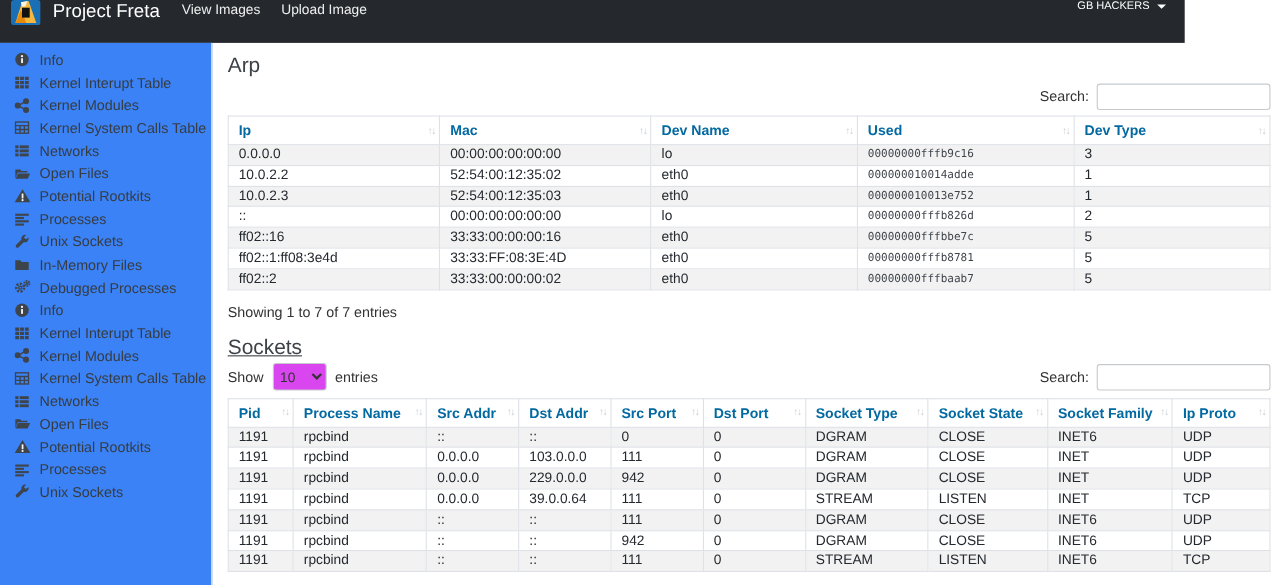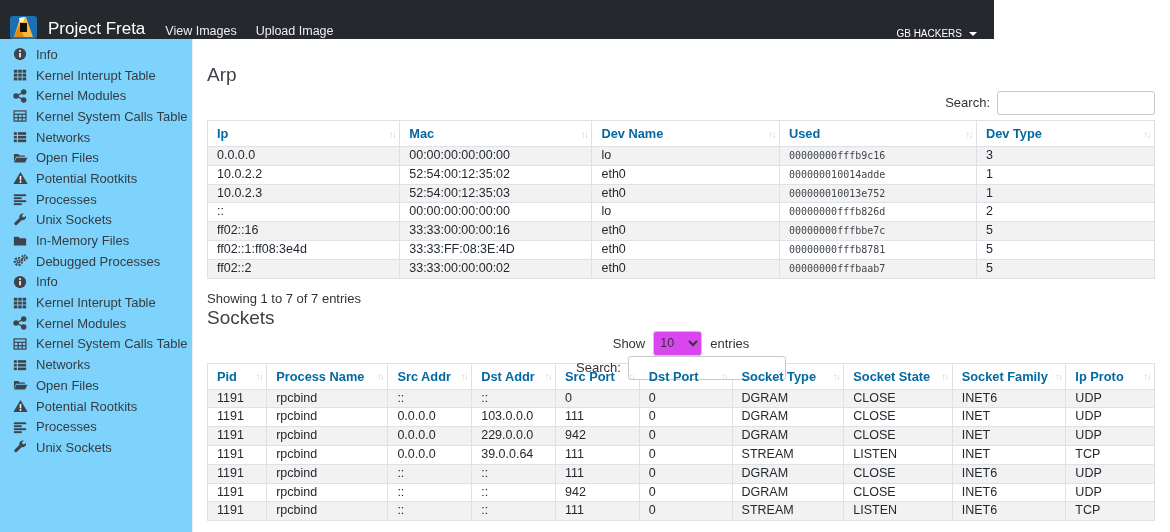--- a/index.html
+++ b/index.html
@@ -3,53 +3,53 @@
 <meta charset="utf-8">
 <style>
   * { box-sizing: border-box; }
   html,body { margin:0; padding:0; }
   body {
     width:1170px; height:532px; overflow:hidden; position:relative;
     font-family:"Liberation Sans", sans-serif; background:#fff; color:#24292e;
   }
   
   .navbar {
-    position:absolute; top:0; left:0; width:994px; height:39px;
-    background:#25292d; display:flex; align-items:flex-end; padding:0 17px 0 10px;
+    position:absolute; top:0; left:0; width:1077px; height:39px;
+    background:#25292d; display:flex; align-items:flex-start; padding:0 17px 0 10px;
   }
   .logo { width:27px; height:23px; border-radius:3px; overflow:hidden; flex:0 0 auto; }
   .brand { color:#fff; font-size:17px; margin:0 20px 0 11px; text-decoration:none; cursor:pointer; }
   .nav-link { color:rgba(255,255,255,.92); font-size:12.5px; margin-right:19px; cursor:pointer; }
   .user-menu { margin-left:auto; display:flex; align-items:center; gap:7px; color:#fff; font-size:10px; cursor:pointer; }
   .caret-down { width:0; height:0; border-left:4px solid transparent; border-right:4px solid transparent; border-top:4px solid #fff; }
   
   .sidebar {
     position:absolute; top:39px; left:0; width:193px; height:493px;
-    background:#7dd3fc; border-right:1px solid #ececec; padding-top:5px;
+    background:#3b82f6; border-right:1px solid #ececec; padding-top:5px;
   }
   .side-item { display:flex; align-items:center; height:20.7px; padding-left:13px; font-size:13px; color:#363c42; cursor:pointer; white-space:nowrap; }
   .side-item .icon { width:16px; height:14px; margin-right:7px; display:inline-flex; align-items:center; flex:0 0 auto; }
   
-  .main { position:absolute; top:39px; left:193px; width:977px; height:493px; padding:25px 15px 0 14px; }
+  .main { position:absolute; top:39px; left:193px; width:977px; height:493px; padding:10px 15px 0 14px; }
   .section-title { font-size:19px; font-weight:400; color:#3c4248; line-height:21px; }
   .search-row { display:flex; justify-content:flex-end; align-items:center; gap:7px; font-size:13px; color:#333; margin:5px 0 5px; height:25px; }
   .search-input { width:158px; height:24px; border:1px solid #c6cacd; border-radius:3px; outline:none; padding:0 6px; font-size:12.5px; }
   
   table { width:100%; border-collapse:collapse; table-layout:fixed; }
   th, td { border:1px solid #dee2e6; text-align:left; overflow:hidden; white-space:nowrap; }
   th { font-size:12.8px; font-weight:700; color:#0369a1; padding:5px 20px 5px 9px; position:relative; cursor:pointer; }
   td { font-size:12.5px; color:#24292e; padding:2px 9px; line-height:13.8px; height:17.8px; }
   tbody tr:nth-child(odd) { background:#f2f2f2; }
   .sort-icon { position:absolute; right:4px; top:50%; transform:translateY(-50%); color:#cbd0d4; font-size:9.5px; letter-spacing:-1.5px; }
   .sort-icon::before { content:"\2191"; }
   .sort-icon::after  { content:"\2193"; }
   td.mono { font-family:"DejaVu Sans Mono", monospace; font-size:10px; color:#40464d; }
   .showing { font-size:13px; color:#333; margin-top:12px; line-height:15px; }
-  .sockets-title { margin-top:1px; }
-  .sockets-controls { display:flex; justify-content:space-between; align-items:center; margin:3px 0 6px; font-size:13px; color:#333; height:26px;flex-direction:column; }
+  .sockets-title { margin-top:15px;text-decoration:underline; }
+  .sockets-controls { display:flex; justify-content:space-between; align-items:center; margin:3px 0 6px; font-size:13px; color:#333; height:26px; }
   .show-group { display:flex; align-items:center; gap:8px; }
   .page-size { height:25px; min-width:49px; border:1px solid #c6cacd; border-radius:3px; background:#d946ef; font-size:12.5px; font-family:"Liberation Sans", sans-serif; color:#333; padding:0 2px; }
   .search-inline { display:flex; align-items:center; gap:7px; }
 </style>
 </head>
 <body>
 
 <div class="navbar">
   <span class="logo">
     <svg width="27" height="23" viewBox="0 0 27 23">

